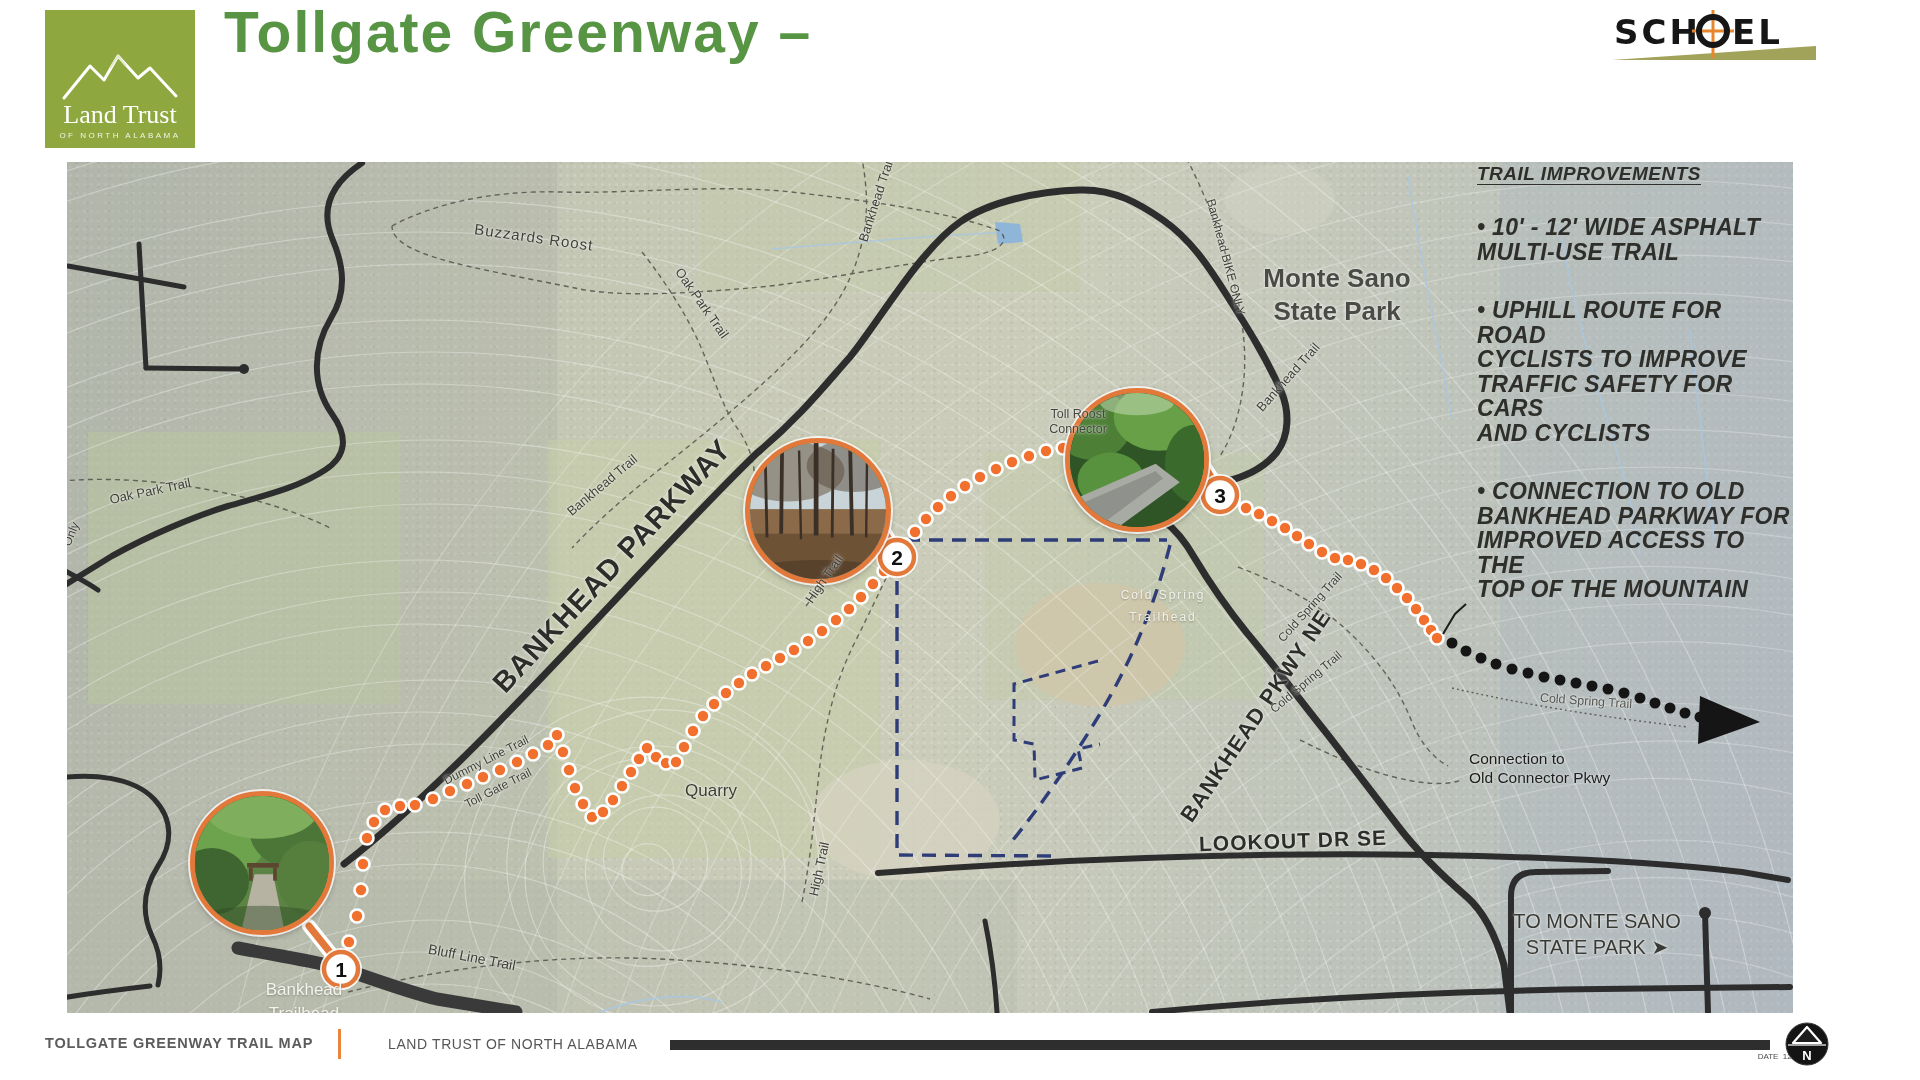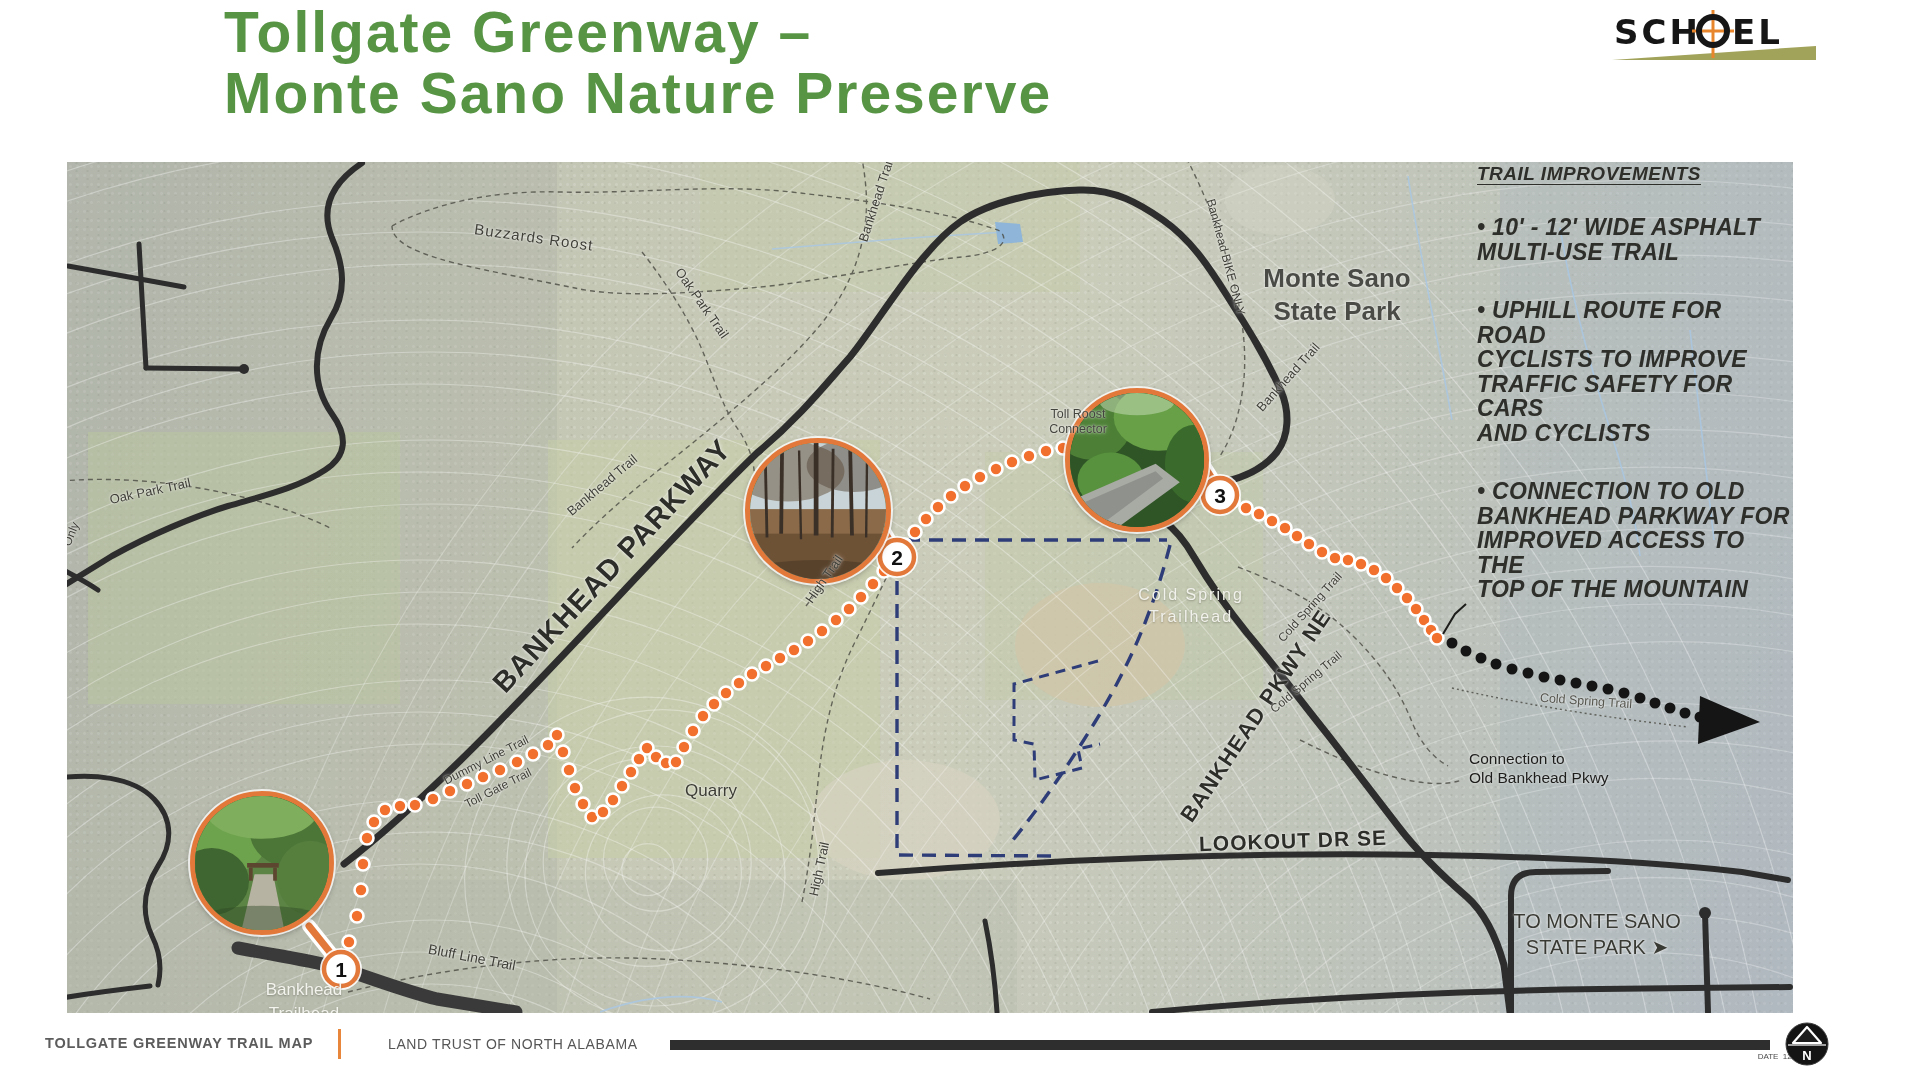--- a/index.html
+++ b/index.html
@@ -39,24 +39,31 @@
   .footer-div{position:absolute;left:338px;top:1029px;width:3px;height:30px;background:#e8863c;}
   .footer-center{position:absolute;left:388px;top:1036px;font-size:14px;color:#565656;letter-spacing:.6px;}
   .footer-bar{position:absolute;left:670px;top:1040px;width:1100px;height:10px;background:#2e2e2e;}
   .footer-date{position:absolute;left:1704px;top:1052px;width:110px;text-align:right;font-size:8px;color:#4a4a4a;}
 </style>
 </head>
 <body>
 
 <div class="page">
 
+  <div class="logo-box">
+    <svg width="120" height="52" viewBox="0 0 120 52">
+      <polyline points="4,48 30,16 44,30 58,6 78,28 90,18 116,46" fill="none" stroke="#ffffff" stroke-width="3" stroke-linejoin="round" stroke-linecap="round"></polyline>
+      <polyline points="50,18 58,6 66,16" fill="none" stroke="#dfe8c8" stroke-width="2"></polyline>
+    </svg>
+    <div class="logo-name">Land Trust</div>
+    <div class="logo-sub">OF NORTH ALABAMA</div>
+  </div>
 
   <div class="title">
     <div>Tollgate Greenway –</div>
-    <div>Monte Sano Nature Preserve</div>
   </div>
 
   <div class="schoel">
     <svg width="210" height="64" viewBox="0 0 210 64">
       <polygon points="0,50 204,36 204,50" fill="#a2a35b"></polygon>
       <text x="2" y="34" font-family="DejaVu Sans, sans-serif" font-size="34" font-weight="bold" letter-spacing="3" fill="#161616">SCH</text>
       <line x1="101" y1="-2" x2="101" y2="48" stroke="#e8862d" stroke-width="3"></line>
       <line x1="80" y1="21" x2="122" y2="21" stroke="#e8862d" stroke-width="3"></line>
       <circle cx="101" cy="21" r="14" fill="none" stroke="#161616" stroke-width="6"></circle>
       <text x="120" y="34" font-family="DejaVu Sans, sans-serif" font-size="34" font-weight="bold" letter-spacing="3" fill="#161616">EL</text>
@@ -384,21 +391,21 @@
 CYCLISTS TO IMPROVE
 TRAFFIC SAFETY FOR CARS
 AND CYCLISTS</div>
       <div class="ibullet">• CONNECTION TO OLD
 BANKHEAD PARKWAY FOR
 IMPROVED ACCESS TO THE
 TOP OF THE MOUNTAIN</div>
     </div>
 
     <div class="callout">Connection to
-Old Bankhead Pkwy</div>
+Old Connector Pkwy</div>
 
     <div id="labels">
         <div class="mlabel" style="left: 467px; top: 75px; font-size: 15px; color: rgb(63, 63, 56); font-weight: 400; letter-spacing: 1px; transform: translate(-50%, -50%) rotate(8deg);">Buzzards Roost</div>
         <div class="mlabel" style="left: 635px; top: 141px; font-size: 13px; color: rgb(63, 63, 56); font-weight: 400; transform: translate(-50%, -50%) rotate(55deg);">Oak Park Trail</div>
         <div class="mlabel" style="left: 83px; top: 329px; font-size: 13px; color: rgb(63, 63, 56); font-weight: 400; transform: translate(-50%, -50%) rotate(-12deg);">Oak Park Trail</div>
         <div class="mlabel" style="left: 4px; top: 372px; font-size: 12px; color: rgb(63, 63, 56); font-weight: 400; transform: translate(-50%, -50%) rotate(-68deg);">Only</div>
         <div class="mlabel" style="left: 809px; top: 38px; font-size: 13px; color: rgb(63, 63, 56); font-weight: 400; transform: translate(-50%, -50%) rotate(-72deg);">Bankhead Trail</div>
         <div class="mlabel" style="left: 535px; top: 323px; font-size: 13px; color: rgb(63, 63, 56); font-weight: 400; transform: translate(-50%, -50%) rotate(-40deg);">Bankhead Trail</div>
         <div class="mlabel" style="left: 545px; top: 404px; font-size: 29px; color: rgb(45, 45, 42); font-weight: 600; letter-spacing: 1px; transform: translate(-50%, -50%) rotate(-47deg);">BANKHEAD PARKWAY</div>
         <div class="mlabel" style="left: 757px; top: 417px; font-size: 13px; color: rgb(63, 63, 56); font-weight: 400; transform: translate(-50%, -50%) rotate(-55deg);">High Trail</div>
@@ -408,21 +415,21 @@
         <div class="mlabel" style="left: 431px; top: 626px; font-size: 12px; color: rgb(63, 63, 56); font-weight: 400; transform: translate(-50%, -50%) rotate(-27deg);">Toll Gate Trail</div>
         <div class="mlabel" style="left: 405px; top: 795px; font-size: 14px; color: rgb(63, 63, 56); font-weight: 400; transform: translate(-50%, -50%) rotate(11deg);">Bluff Line Trail</div>
         <div class="mlabel white" style="left: 237px; top: 840px; font-size: 17px; color: rgb(244, 244, 238); font-weight: 400; line-height: 24px; transform: translate(-50%, -50%) rotate(0deg);">Bankhead
 Trailhead</div>
         <div class="mlabel" style="left: 1011px; top: 260px; font-size: 12.5px; color: rgb(69, 69, 63); font-weight: 400; line-height: 15px; transform: translate(-50%, -50%) rotate(0deg);">Toll Roost
 Connector</div>
         <div class="mlabel" style="left: 1270px; top: 133px; font-size: 26px; color: rgb(74, 74, 70); font-weight: 700; line-height: 33px; transform: translate(-50%, -50%) rotate(0deg);">Monte Sano
 State Park</div>
         <div class="mlabel" style="left: 1159px; top: 95px; font-size: 12px; color: rgb(63, 63, 56); font-weight: 400; transform: translate(-50%, -50%) rotate(75deg);">Bankhead BIKE ONLY</div>
         <div class="mlabel" style="left: 1221px; top: 215px; font-size: 13px; color: rgb(63, 63, 56); font-weight: 400; transform: translate(-50%, -50%) rotate(-48deg);">Bankhead Trail</div>
-        <div class="mlabel white" style="left: 1096px; top: 444px; font-size: 16px; color: rgb(242, 242, 236); font-weight: 400; letter-spacing: 2px; line-height: 22px; transform: translate(-50%, -50%) rotate(0deg); margin-left: 28px;">Cold Spring
+        <div class="mlabel white" style="left: 1096px; top: 444px; font-size: 12px; color: rgb(242, 242, 236); font-weight: 400; letter-spacing: 2px; line-height: 22px; transform: translate(-50%, -50%) rotate(0deg);">Cold Spring
 Trailhead</div>
         <div class="mlabel" style="left: 1189px; top: 554px; font-size: 22px; color: rgb(45, 45, 42); font-weight: 600; letter-spacing: 1px; transform: translate(-50%, -50%) rotate(-56deg);">BANKHEAD PKWY NE</div>
         <div class="mlabel" style="left: 1243px; top: 445px; font-size: 12px; color: rgb(63, 63, 56); font-weight: 400; transform: translate(-50%, -50%) rotate(-48deg);">Cold Spring Trail</div>
         <div class="mlabel" style="left: 1239px; top: 520px; font-size: 12px; color: rgb(63, 63, 56); font-weight: 400; transform: translate(-50%, -50%) rotate(-40deg);">Cold Spring Trail</div>
         <div class="mlabel" style="left: 1519px; top: 539px; font-size: 12.5px; color: rgb(85, 85, 78); font-weight: 400; transform: translate(-50%, -50%) rotate(4deg);">Cold Spring Trail</div>
         <div class="mlabel" style="left: 1226px; top: 679px; font-size: 21px; color: rgb(45, 45, 42); font-weight: 600; letter-spacing: 1px; transform: translate(-50%, -50%) rotate(-2deg);">LOOKOUT DR SE</div>
         <div class="mlabel" style="left: 1530px; top: 772px; font-size: 20px; color: rgb(58, 58, 52); font-weight: 500; line-height: 26px; transform: translate(-50%, -50%) rotate(0deg);">TO MONTE SANO
 STATE PARK ➤</div>
       </div>
   </div>

